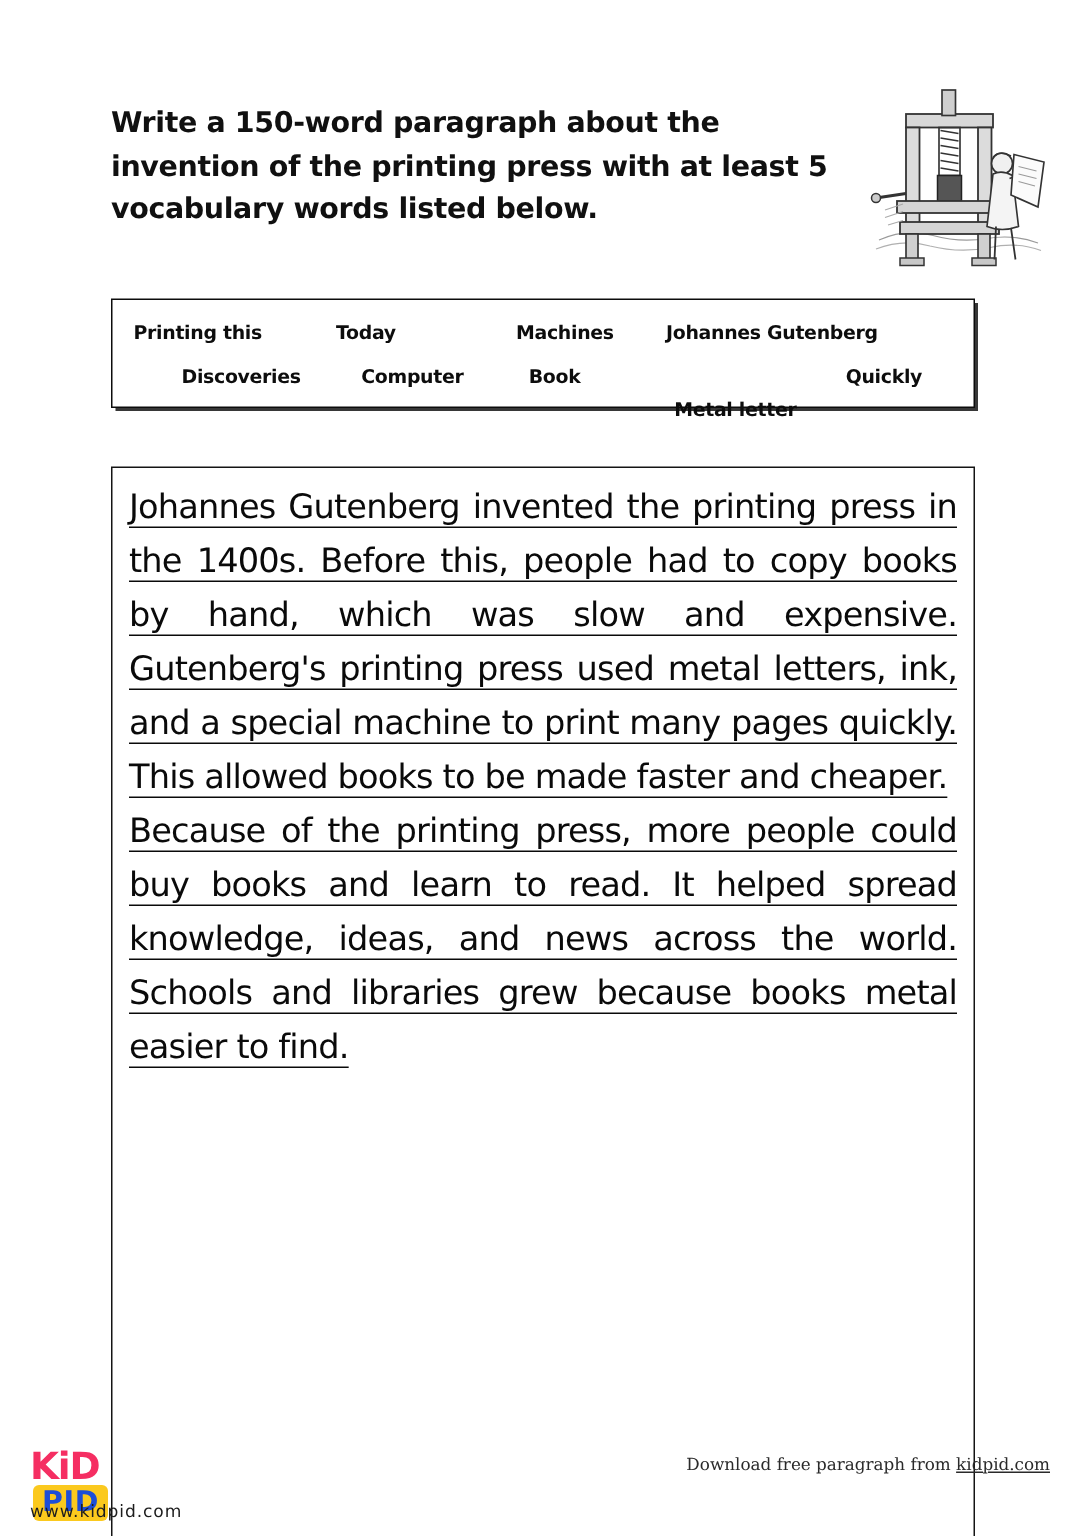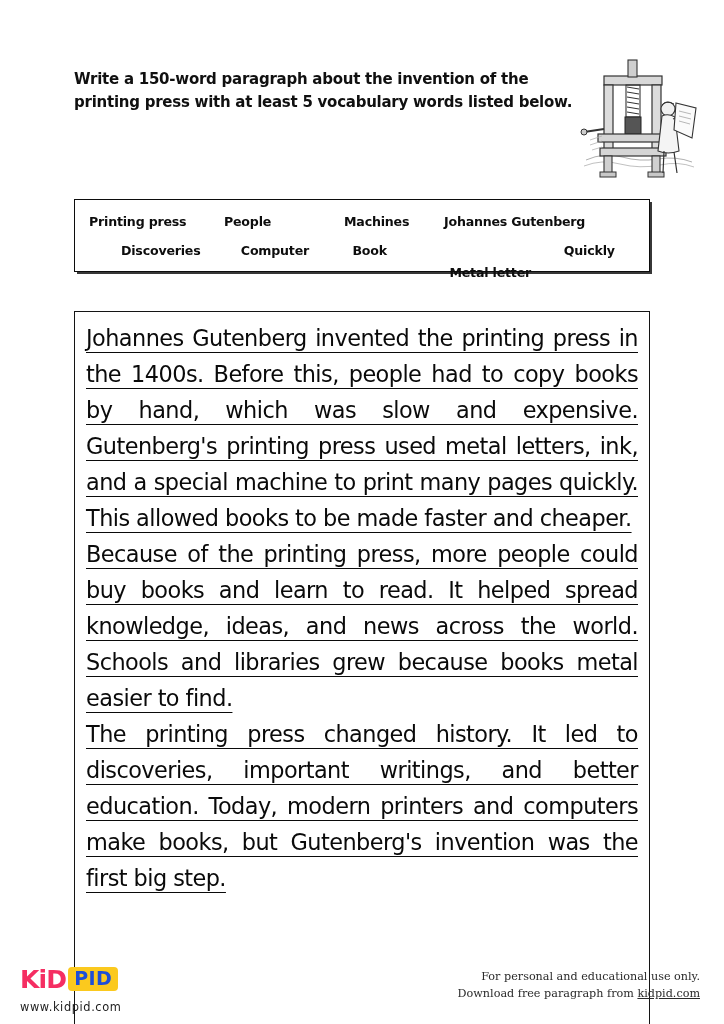--- a/index.html
+++ b/index.html
@@ -34,21 +34,21 @@
     font-size: 25.5px;
     font-weight: bold;
     line-height: 1.22;
     color: #1A5CC8;
     letter-spacing: -0.4px;
     width: 500px;
     margin: 0;
   }
   .instructions {
     font-family: "DejaVu Sans", sans-serif;
-    font-size: 15px;
+    font-size: 19px;
     font-weight: bold;
     line-height: 1.5;
     color: #101010;
     letter-spacing: -0.25px;
     width: 500px;
     margin: 6px 0 14px 0;
   }
 
   
   .press-illustration {
@@ -140,22 +140,23 @@
     height: 69px;
   }
   .logo {
     position: absolute;
     left: 20px;
     top: 10px;
     width: 180px;
   }
   .logo-mark {
     display: flex;
-    align-items: center;
+    align-items: flex-start;
     height: 28px;
+    flex-direction: column;
   }
   .logo-kid {
     font-family: "DejaVu Sans", sans-serif;
     font-size: 25px;
     font-weight: bold;
     color: #F52E62;
     letter-spacing: -0.8px;
     line-height: 1;
   }
   .logo-pid {
@@ -261,47 +262,45 @@
       <g stroke="#aaa" stroke-width="0.7">
         <line x1="12" y1="84" x2="24" y2="80"></line>
         <line x1="12" y1="89" x2="24" y2="85"></line>
         <line x1="14" y1="94" x2="24" y2="91"></line>
       </g>
     </svg>
   </div>
 
   <div class="vocab-box">
     <div class="vocab-row vocab-row-1">
-      <span class="vocab-word">Printing press</span>
-      <span class="vocab-word">People</span>
+      <span class="vocab-word">Printing this</span>
+      <span class="vocab-word">Today</span>
       <span class="vocab-word">Machines</span>
       <span class="vocab-word">Johannes Gutenberg</span>
     </div>
     <div class="vocab-row vocab-row-2">
       <span class="vocab-word">Discoveries</span>
       <span class="vocab-word">Computer</span>
       <span class="vocab-word">Book</span>
       <span class="vocab-word">Metal letter</span>
       <span class="vocab-word">Quickly</span>
     </div>
   </div>
 
   <div class="answer-box">
     <p class="answer-para">Johannes Gutenberg invented the printing press in the 1400s. Before this, people had to copy books by hand, which was slow and expensive. Gutenberg's printing press used metal letters, ink, and a special machine to print many pages quickly. This allowed books to be made faster and cheaper.</p>
     <p class="answer-para">Because of the printing press, more people could buy books and learn to read. It helped spread knowledge, ideas, and news across the world. Schools and libraries grew because books metal easier to find.</p>
-    <p class="answer-para">The printing press changed history. It led to discoveries, important writings, and better education. Today, modern printers and computers make books, but Gutenberg's invention was the first big step.</p>
   </div>
 
   <div class="footer">
     <div class="logo">
       <div class="logo-mark">
         <span class="logo-kid">KiD</span>
         <span class="logo-pid">PID</span>
       </div>
       <div class="logo-url">www.kidpid.com</div>
     </div>
     <div class="footer-note">
-      <div>For personal and educational use only.</div>
       <div><span>Download free paragraph from </span><span class="footer-link">kidpid.com</span></div>
     </div>
   </div>
 
 </div>
 
 </body></html>

